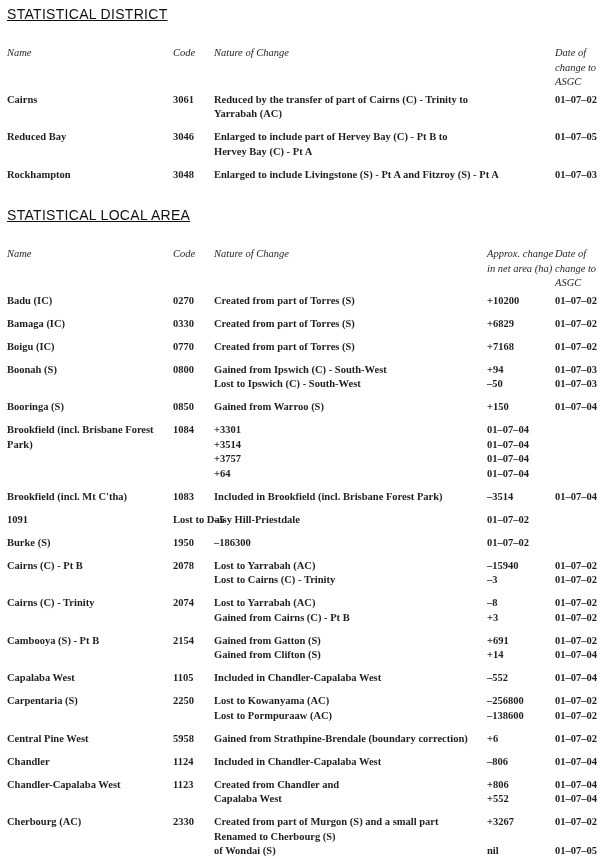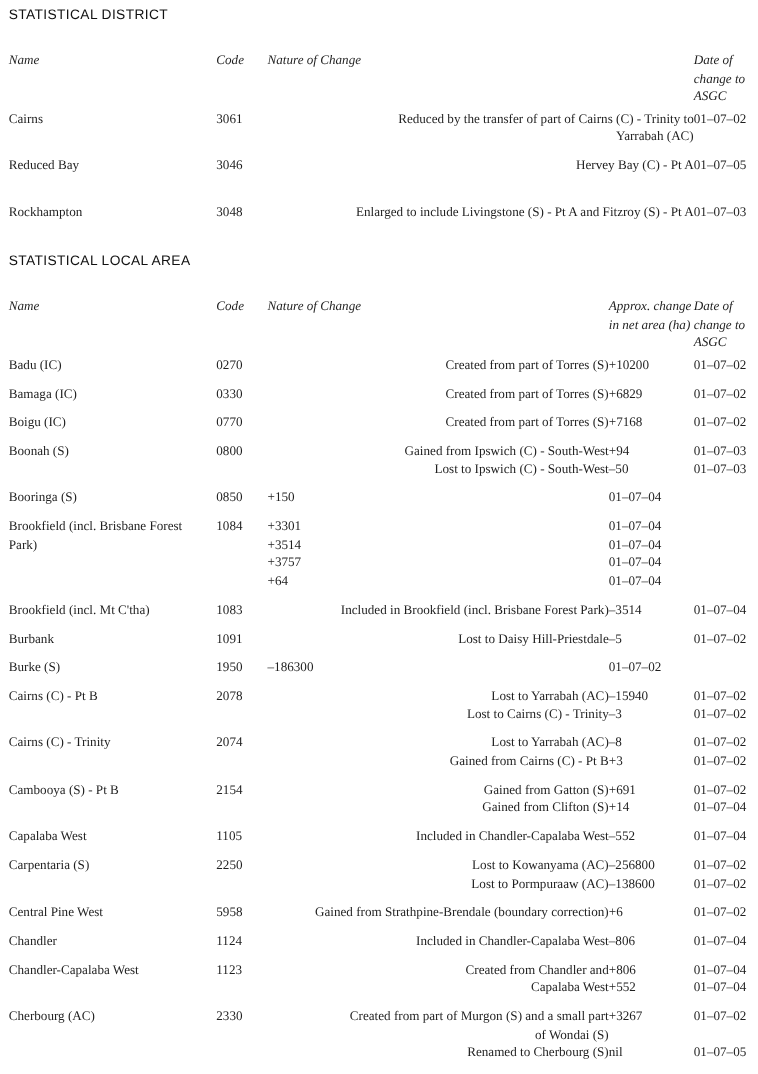--- a/index.html
+++ b/index.html
@@ -5,37 +5,37 @@
   * { margin:0; padding:0; box-sizing:border-box; }
   html,body { background:#ffffff; }
   body {
     width:606px; height:859px; overflow:hidden;
     padding:6px 0 0 7px;
     font-family:"Liberation Serif","DejaVu Serif",serif;
     font-size:10.5px; color:#1f1f1f;
   }
   .section-title {
     font-family:"Liberation Sans","DejaVu Sans",sans-serif;
-    font-size:11px; font-weight:400; letter-spacing:0.3px;
-    color:#111; margin-bottom:19px;
+    font-size:14px; font-weight:400; letter-spacing:0.3px;
+    color:#111; margin-bottom:19px;text-decoration:underline;
   }
   .section + .section { margin-top:25px; }
   .row {
     display:grid;
     grid-template-columns:166px 41px 273px 68px 51px;
     align-items:start;
   }
   .section.no-area .row { grid-template-columns:166px 41px 341px 51px; }
   .header-row { margin-bottom:3px;margin-top:24px; }
   .hdr { font-style:italic; }
   .cell { line-height:14.5px; }
   .cell .line { line-height:14.5px; white-space:nowrap; }
-  .body-row { margin-bottom:8.5px; }
+  .body-row { margin-bottom:8.5px;font-weight:bold; }
   .cell.name { padding-right:6px; }
-  .cell.nature .line { overflow:visible;text-align:right; }
+  .cell.nature .line { overflow:visible; }
 </style>
 </head>
 <body>
 
 <div id="document">
   <section class="section no-area">
     <h2 class="section-title">STATISTICAL DISTRICT</h2>
     <div class="row header-row">
       <div class="cell name hdr">Name</div>
       <div class="cell code hdr">Code</div>
@@ -55,20 +55,21 @@
     <div class="cell date">
             <div class="line">01–07–02</div>
             <div class="line">&nbsp;</div>
           </div>
   </div>
 
   <div class="row body-row">
     <div class="cell name">Reduced Bay</div>
     <div class="cell code">3046</div>
     <div class="cell nature">
+            <div class="line">Enlarged to include part of Hervey Bay (C) - Pt B to</div>
             <div class="line">Hervey Bay (C) - Pt A</div>
           </div>
 
     <div class="cell date">
             <div class="line">01–07–05</div>
             <div class="line">&nbsp;</div>
           </div>
   </div>
 
   <div class="row body-row">
@@ -150,20 +151,23 @@
           </div>
     <div class="cell date">
             <div class="line">01–07–03</div>
             <div class="line">01–07–03</div>
           </div>
   </div>
 
   <div class="row body-row">
     <div class="cell name">Booringa (S)</div>
     <div class="cell code">0850</div>
+    <div class="cell nature">
+            <div class="line">Gained from Warroo (S)</div>
+          </div>
     <div class="cell area">
             <div class="line">+150</div>
           </div>
     <div class="cell date">
             <div class="line">01–07–04</div>
           </div>
   </div>
 
   <div class="row body-row">
     <div class="cell name">Brookfield (incl. Brisbane Forest Park)</div>
@@ -190,21 +194,20 @@
           </div>
     <div class="cell area">
             <div class="line">–3514</div>
           </div>
     <div class="cell date">
             <div class="line">01–07–04</div>
           </div>
   </div>
 
   <div class="row body-row">
-    <div class="cell name">Burbank</div>
     <div class="cell code">1091</div>
     <div class="cell nature">
             <div class="line">Lost to Daisy Hill-Priestdale</div>
           </div>
     <div class="cell area">
             <div class="line">–5</div>
           </div>
     <div class="cell date">
             <div class="line">01–07–02</div>
           </div>
@@ -346,22 +349,22 @@
             <div class="line">01–07–04</div>
             <div class="line">01–07–04</div>
           </div>
   </div>
 
   <div class="row body-row">
     <div class="cell name">Cherbourg (AC)</div>
     <div class="cell code">2330</div>
     <div class="cell nature">
             <div class="line">Created from part of Murgon (S) and a small part</div>
+            <div class="line">Renamed to Cherbourg (S)</div>
             <div class="line">of Wondai (S)</div>
-            <div class="line">Renamed to Cherbourg (S)</div>
           </div>
     <div class="cell area">
             <div class="line">+3267</div>
             <div class="line">&nbsp;</div>
             <div class="line">nil</div>
           </div>
     <div class="cell date">
             <div class="line">01–07–02</div>
             <div class="line">&nbsp;</div>
             <div class="line">01–07–05</div>

